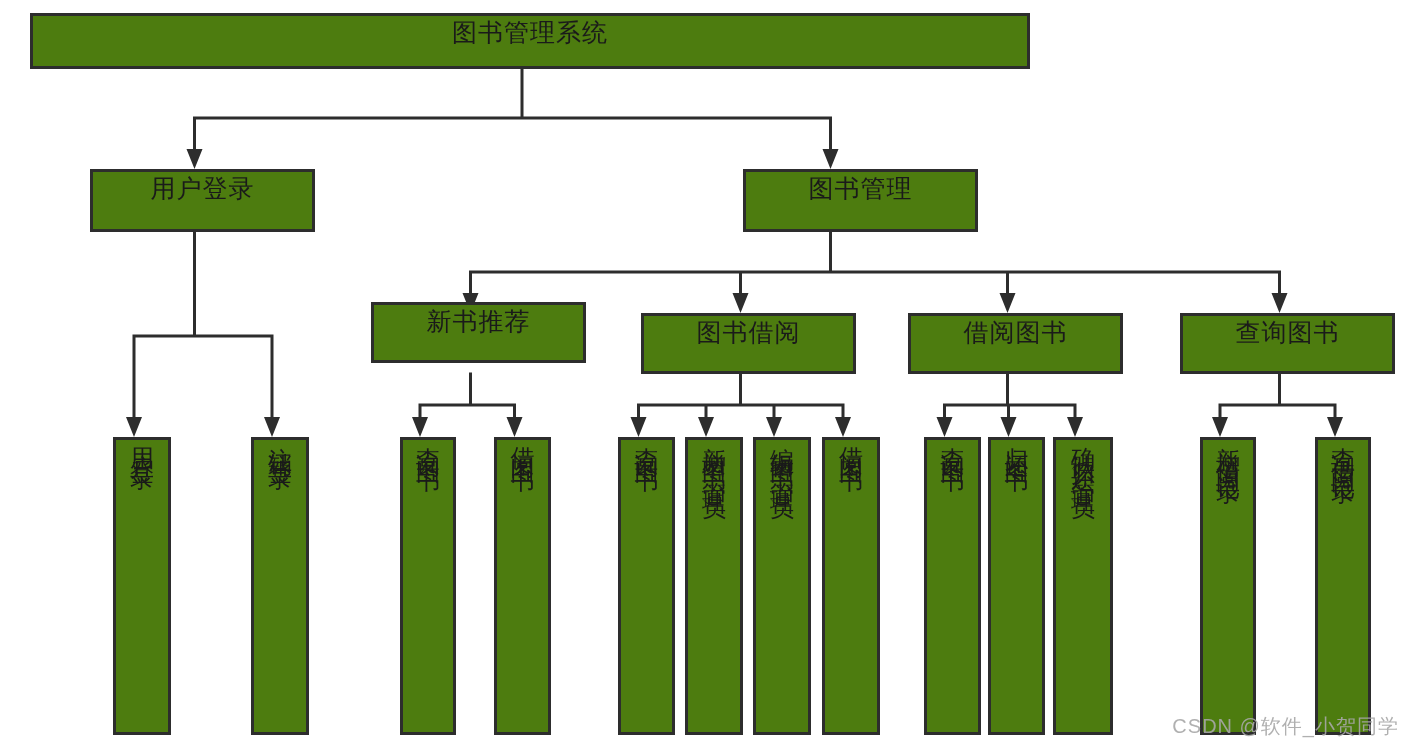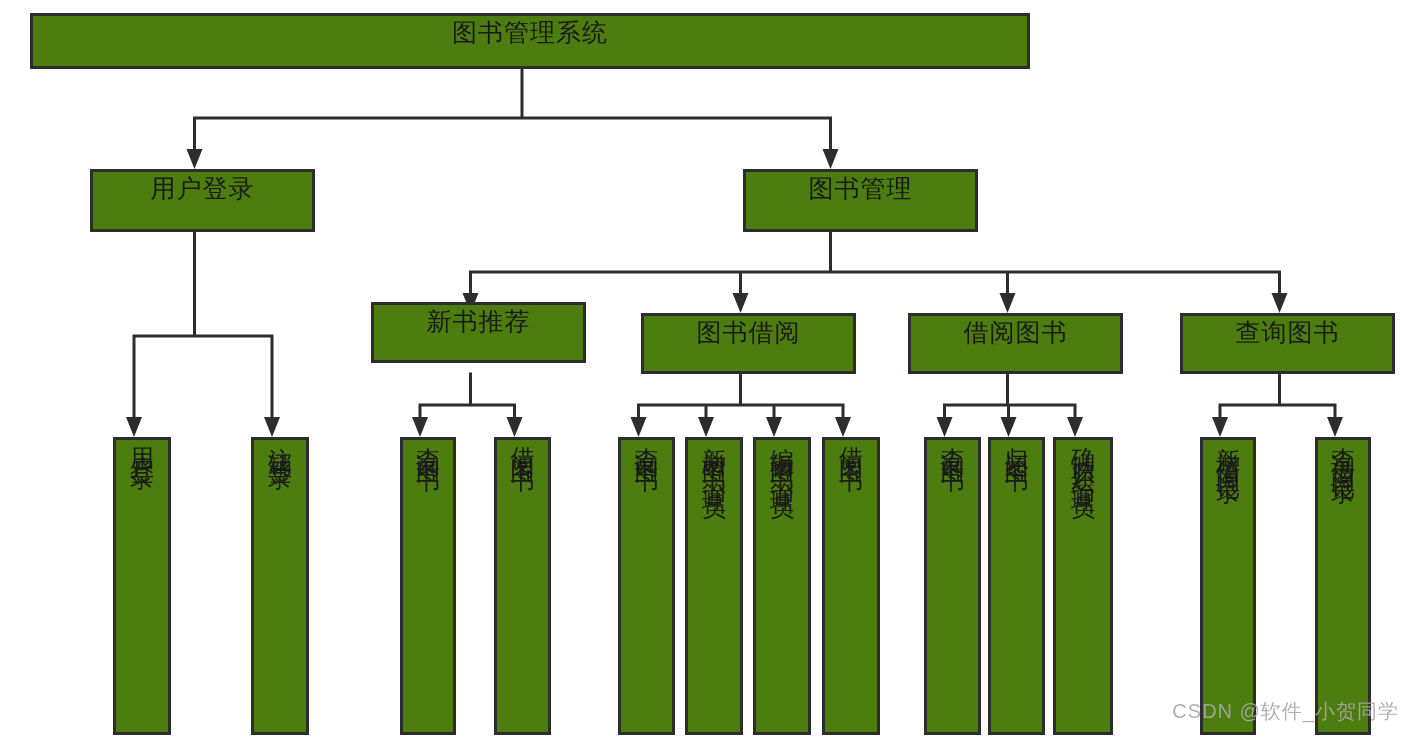--- a/index.html
+++ b/index.html
@@ -37,21 +37,21 @@
   }
   .node.vertical .label{
     writing-mode:vertical-rl;
     text-orientation:mixed;
     font-size:24px;
     letter-spacing:7px;
     transform:translateY(-12px);
   }
   .watermark{
     position:absolute;
-    top:698px;
+    top:713px;
     right:6px;
     font-size:20px;
     letter-spacing:1px;
     color:var(--wm);
     opacity:.9;
     white-space:nowrap;
     text-align:center;
   }
 </style>
 </head>

